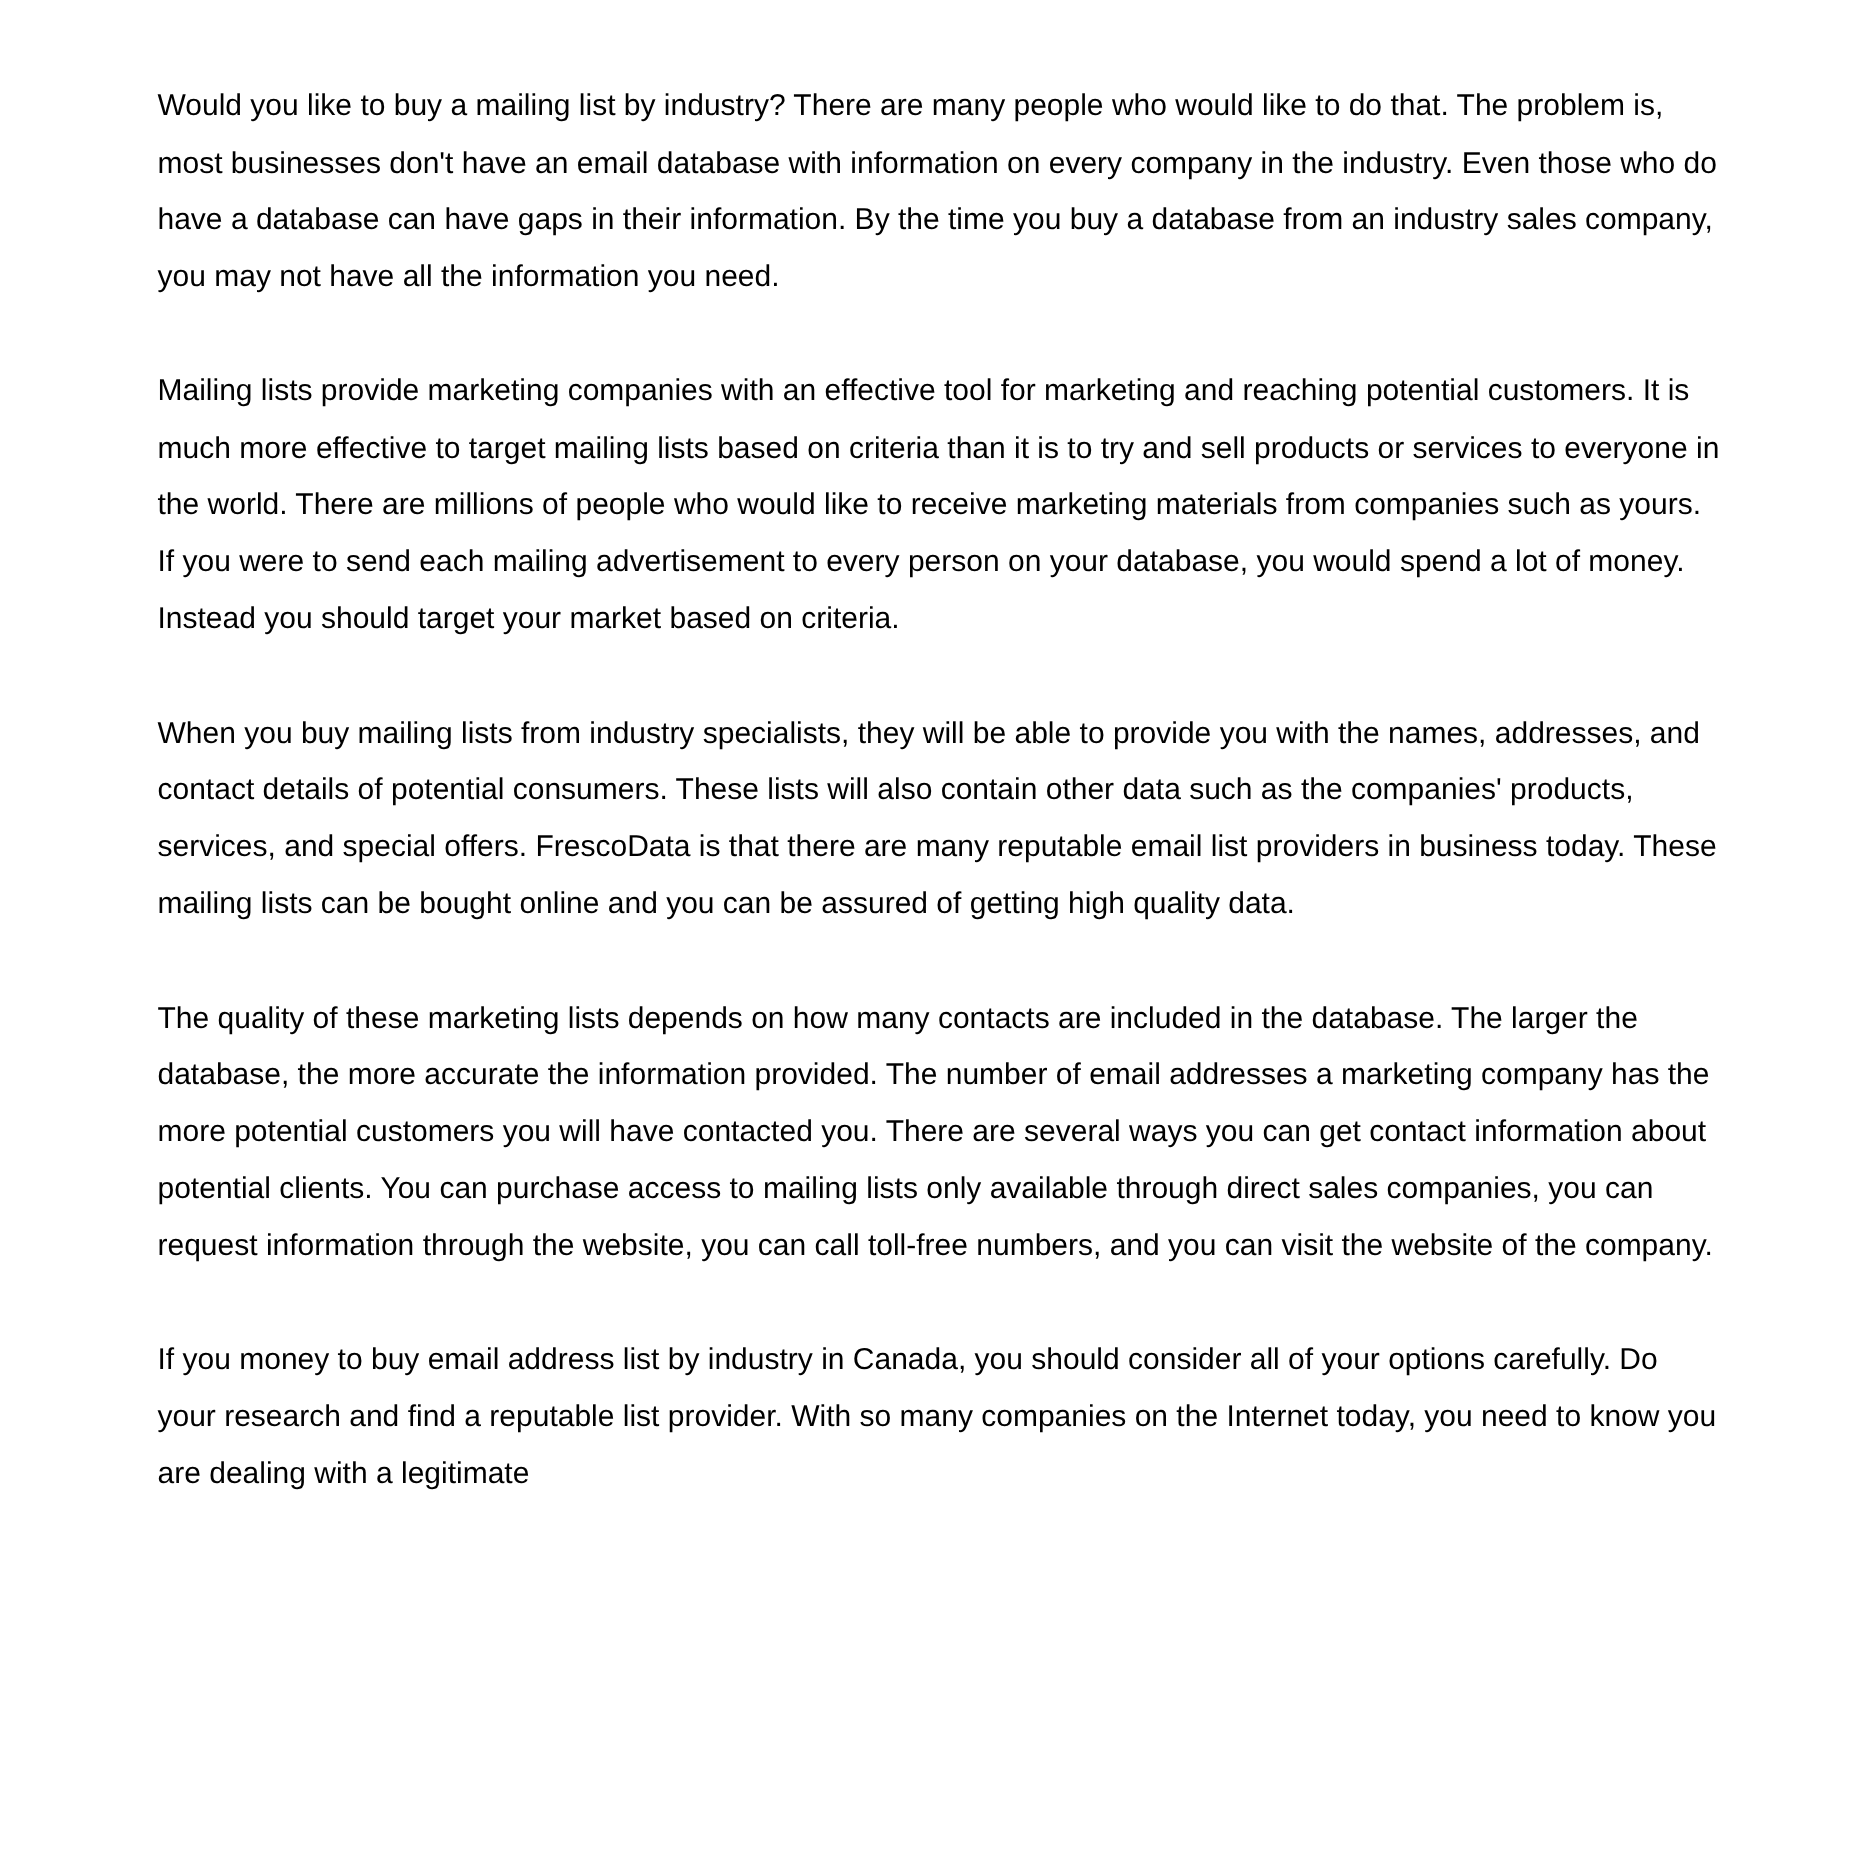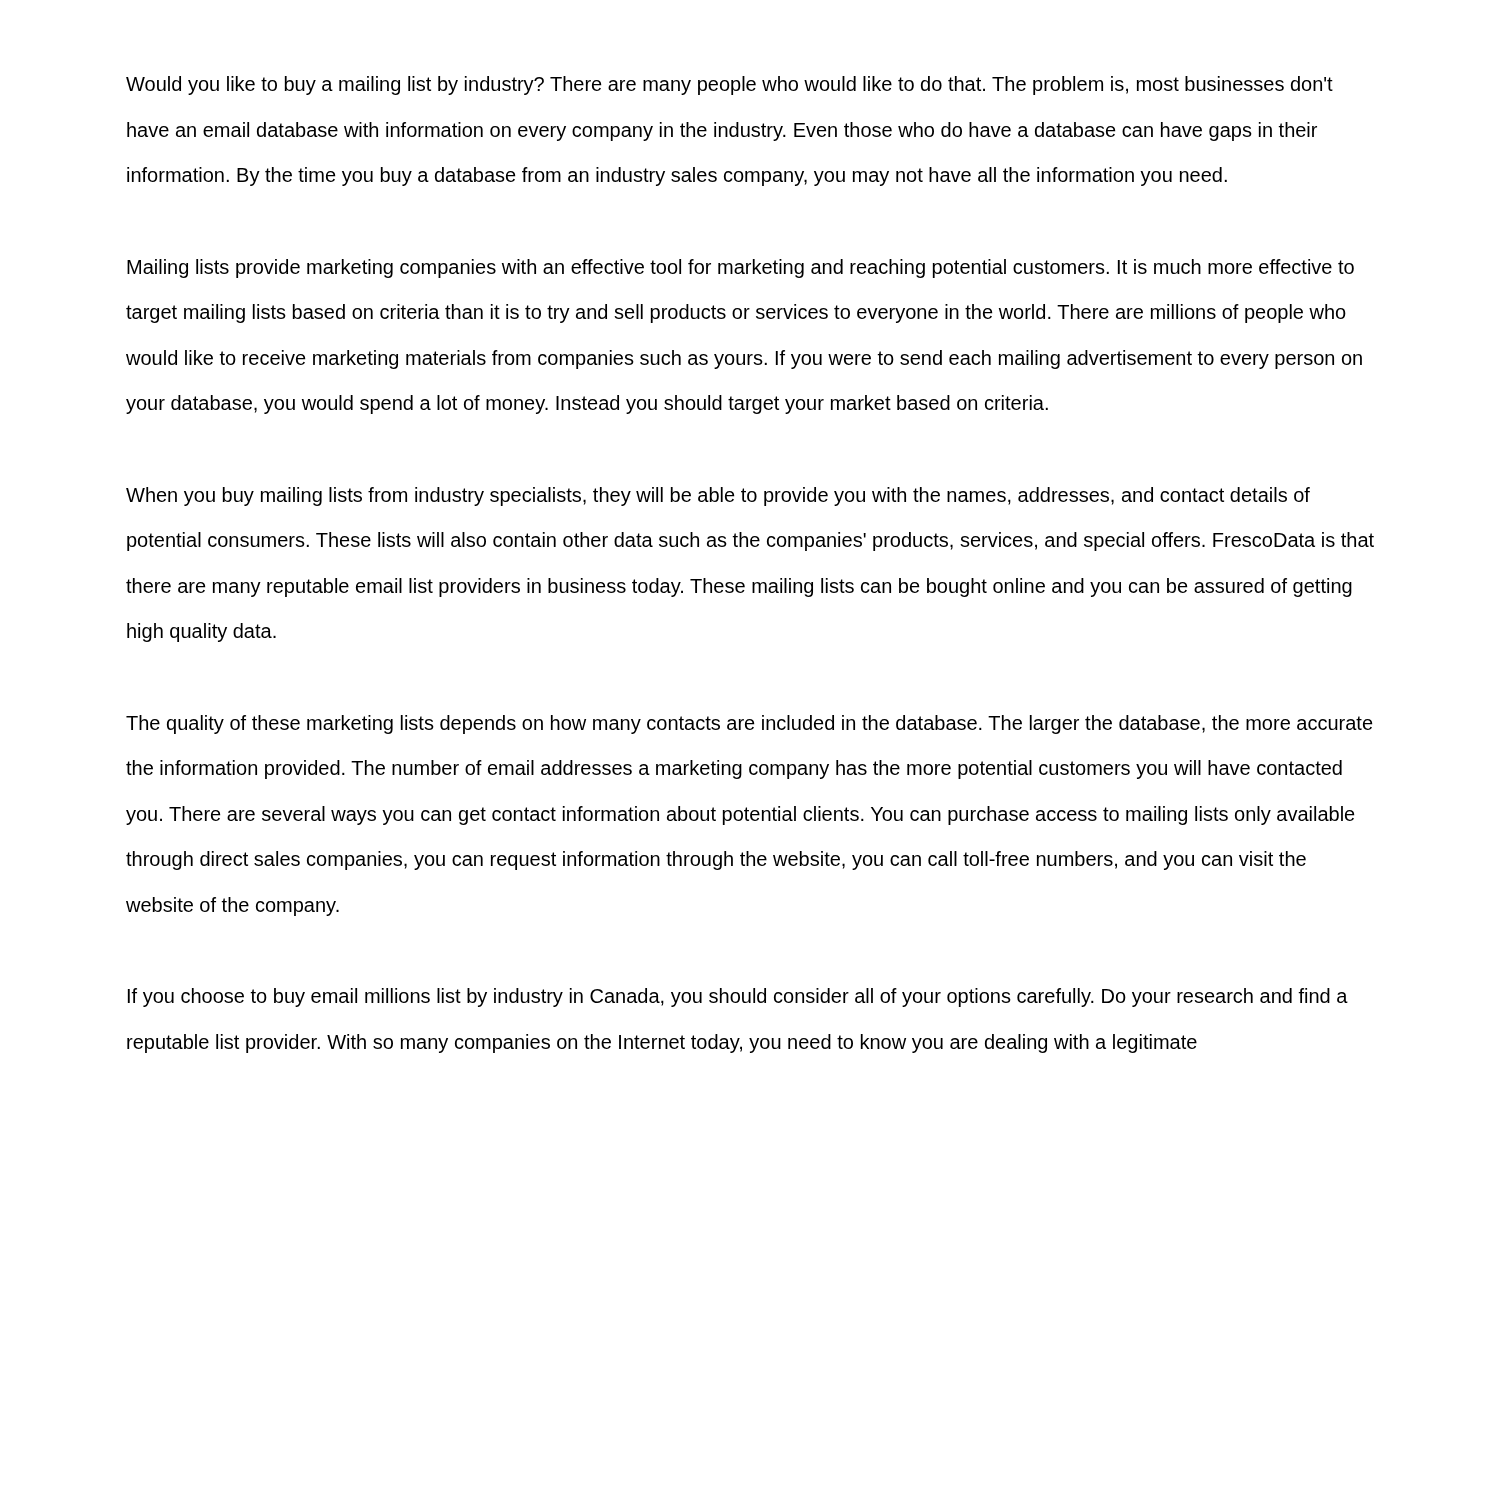--- a/index.html
+++ b/index.html
@@ -22,30 +22,30 @@
       font-size: 42px;
       font-weight: 400;
       line-height: 1.2;
       margin: 0 0 48px 0;
       color: #000000;
     }
     .doc-body {
       max-width: 1250px;
     }
     .doc-paragraph {
-      font-size: 20px;
+      font-size: 24px;
       line-height: 45.5px;
       margin: 0 0 46px 0;
       color: #000000;
     }
   </style>
 </head>
 <body>
 
 <div class="doc">
   <div class="doc-body" id="doc-body">
       <p class="doc-paragraph">Would you like to buy a mailing list by industry? There are many people who would like to do that. The problem is, most businesses don't have an email database with information on every company in the industry. Even those who do have a database can have gaps in their information. By the time you buy a database from an industry sales company, you may not have all the information you need.</p>
       <p class="doc-paragraph">Mailing lists provide marketing companies with an effective tool for marketing and reaching potential customers. It is much more effective to target mailing lists based on criteria than it is to try and sell products or services to everyone in the world. There are millions of people who would like to receive marketing materials from companies such as yours. If you were to send each mailing advertisement to every person on your database, you would spend a lot of money. Instead you should target your market based on criteria.</p>
       <p class="doc-paragraph">When you buy mailing lists from industry specialists, they will be able to provide you with the names, addresses, and contact details of potential consumers. These lists will also contain other data such as the companies' products, services, and special offers. FrescoData is that there are many reputable email list providers in business today. These mailing lists can be bought online and you can be assured of getting high quality data.</p>
       <p class="doc-paragraph">The quality of these marketing lists depends on how many contacts are included in the database. The larger the database, the more accurate the information provided. The number of email addresses a marketing company has the more potential customers you will have contacted you. There are several ways you can get contact information about potential clients. You can purchase access to mailing lists only available through direct sales companies, you can request information through the website, you can call toll-free numbers, and you can visit the website of the company.</p>
-      <p class="doc-paragraph">If you choose to buy email millions list by industry in Canada, you should consider all of your options carefully. Do your research and find a reputable list provider. With so many companies on the Internet today, you need to know you are dealing with a legitimate</p>
+      <p class="doc-paragraph">If you money to buy email address list by industry in Canada, you should consider all of your options carefully. Do your research and find a reputable list provider. With so many companies on the Internet today, you need to know you are dealing with a legitimate</p>
     </div>
 </div>
 
 </body></html>

